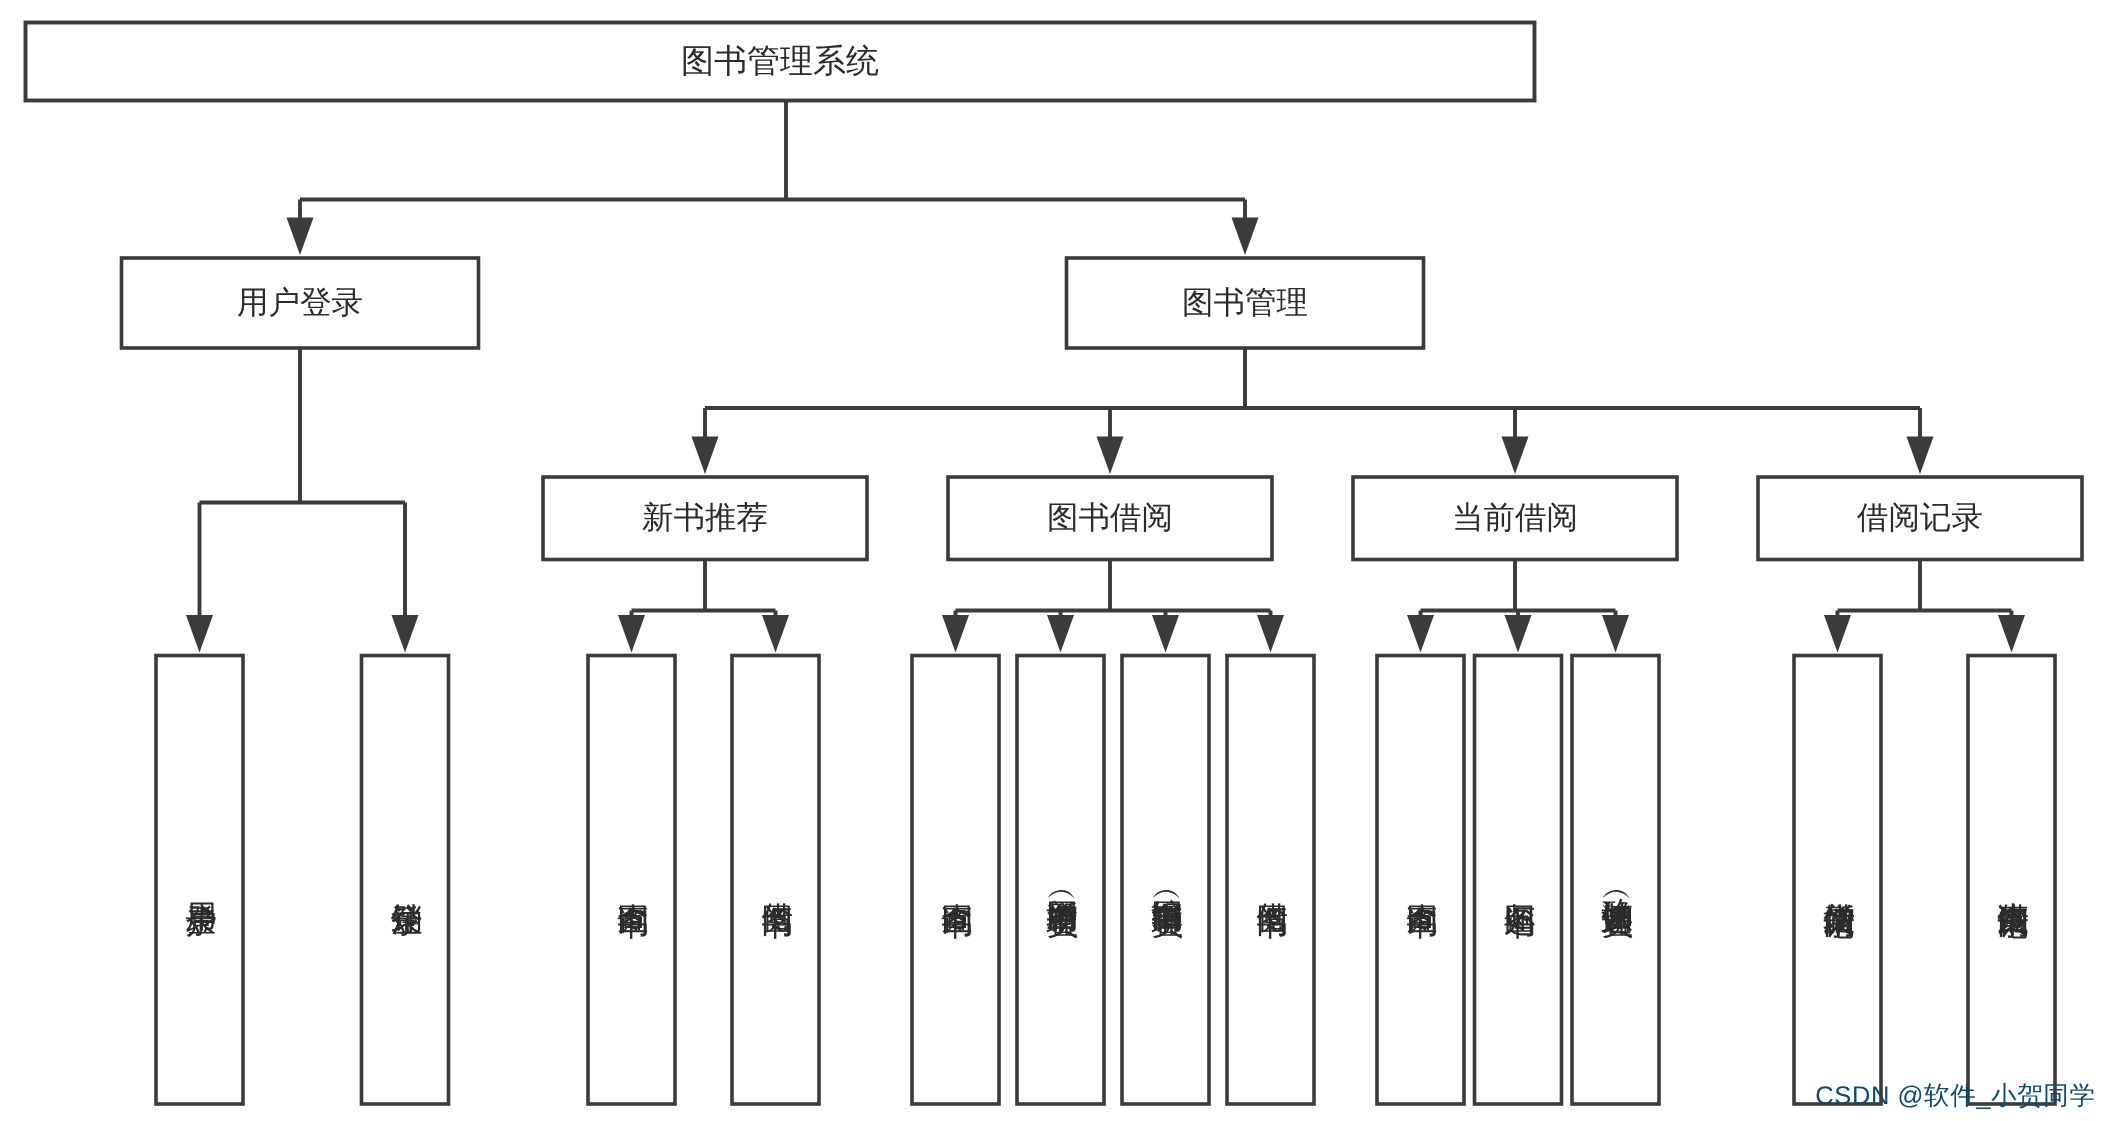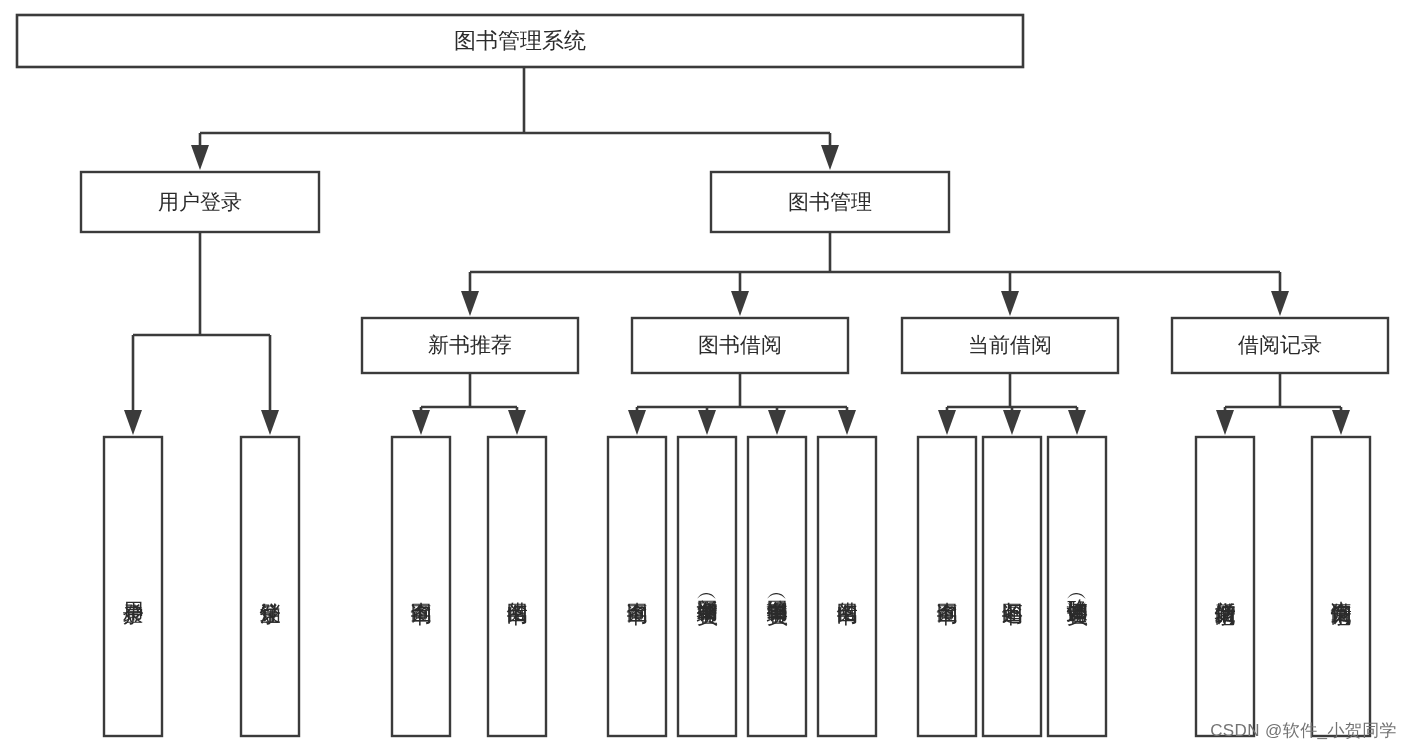--- a/index.html
+++ b/index.html
@@ -72,21 +72,21 @@
     color: #2b2b2b;
     letter-spacing: 1px;
     white-space: nowrap;
   }
   .watermark {
     position: absolute;
     right: 8px;
     bottom: 5px;
     font-family: "Liberation Sans", "DejaVu Sans", sans-serif;
     font-size: 17px;
-    color: #737373;
+    color: #0c4a6e;
     letter-spacing: 0.4px;
     user-select: none;
   }
 </style>
 </head>
 <body>
 
 <div id="diagram-root">
 
   <svg class="diagram-canvas" id="diagram-svg" viewBox="0 0 1405 747" xmlns="http://www.w3.org/2000/svg">

